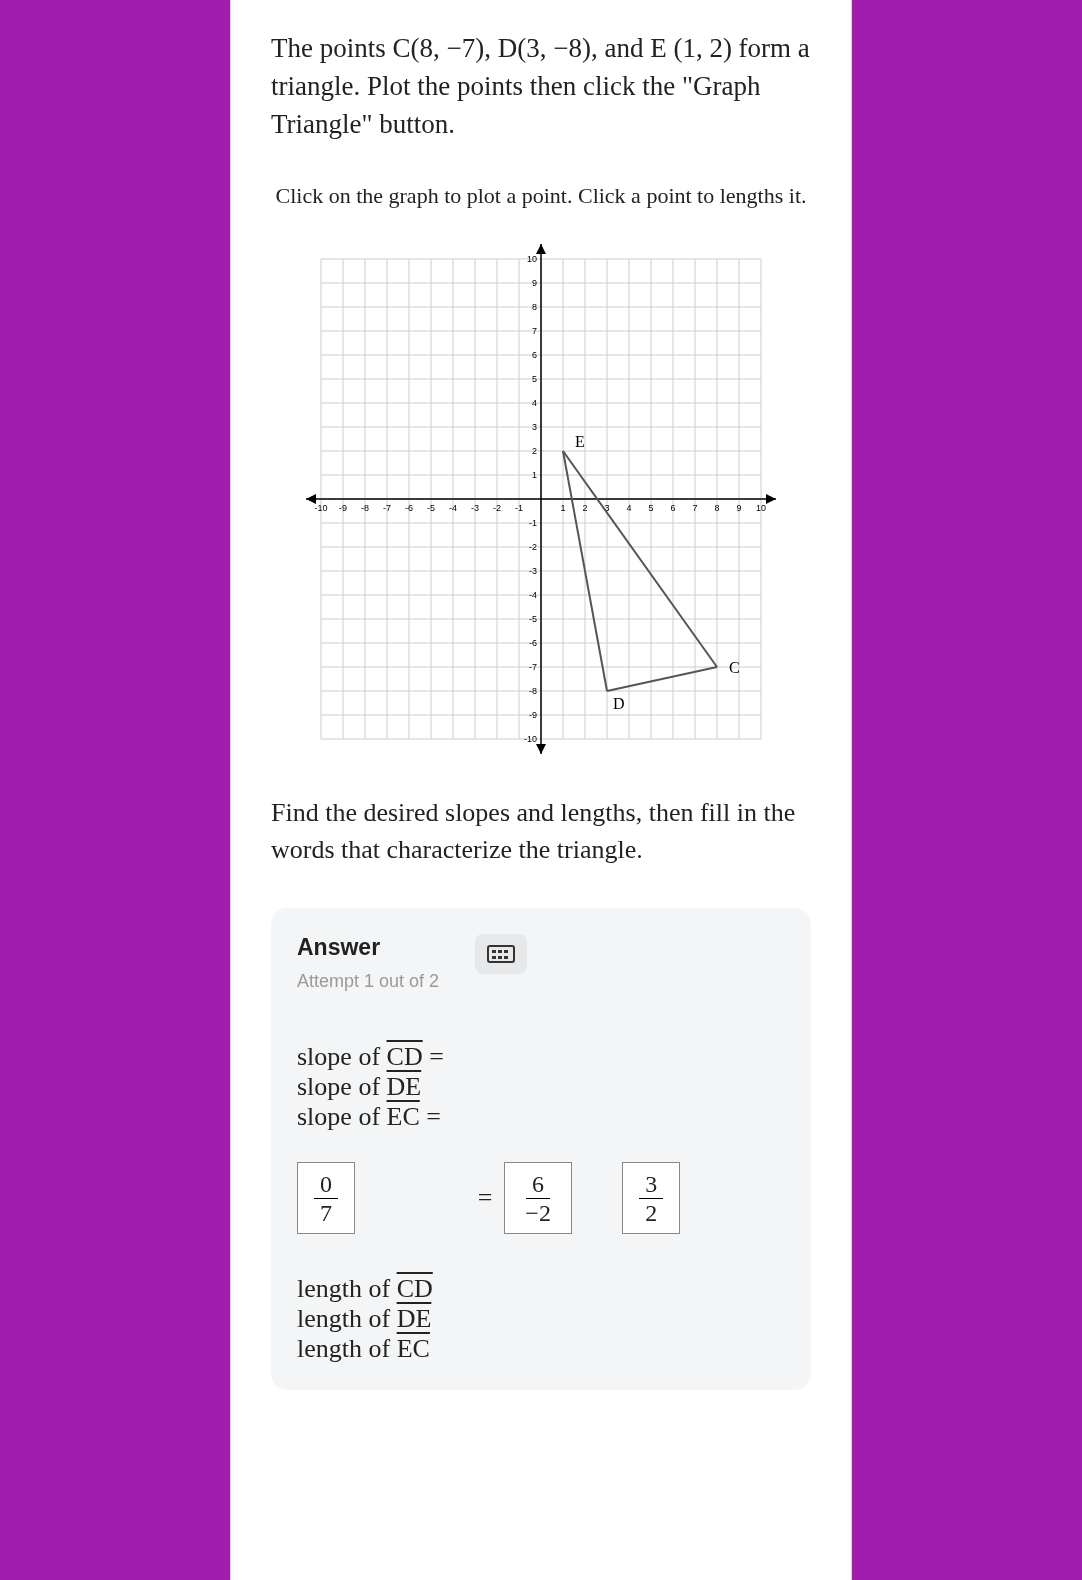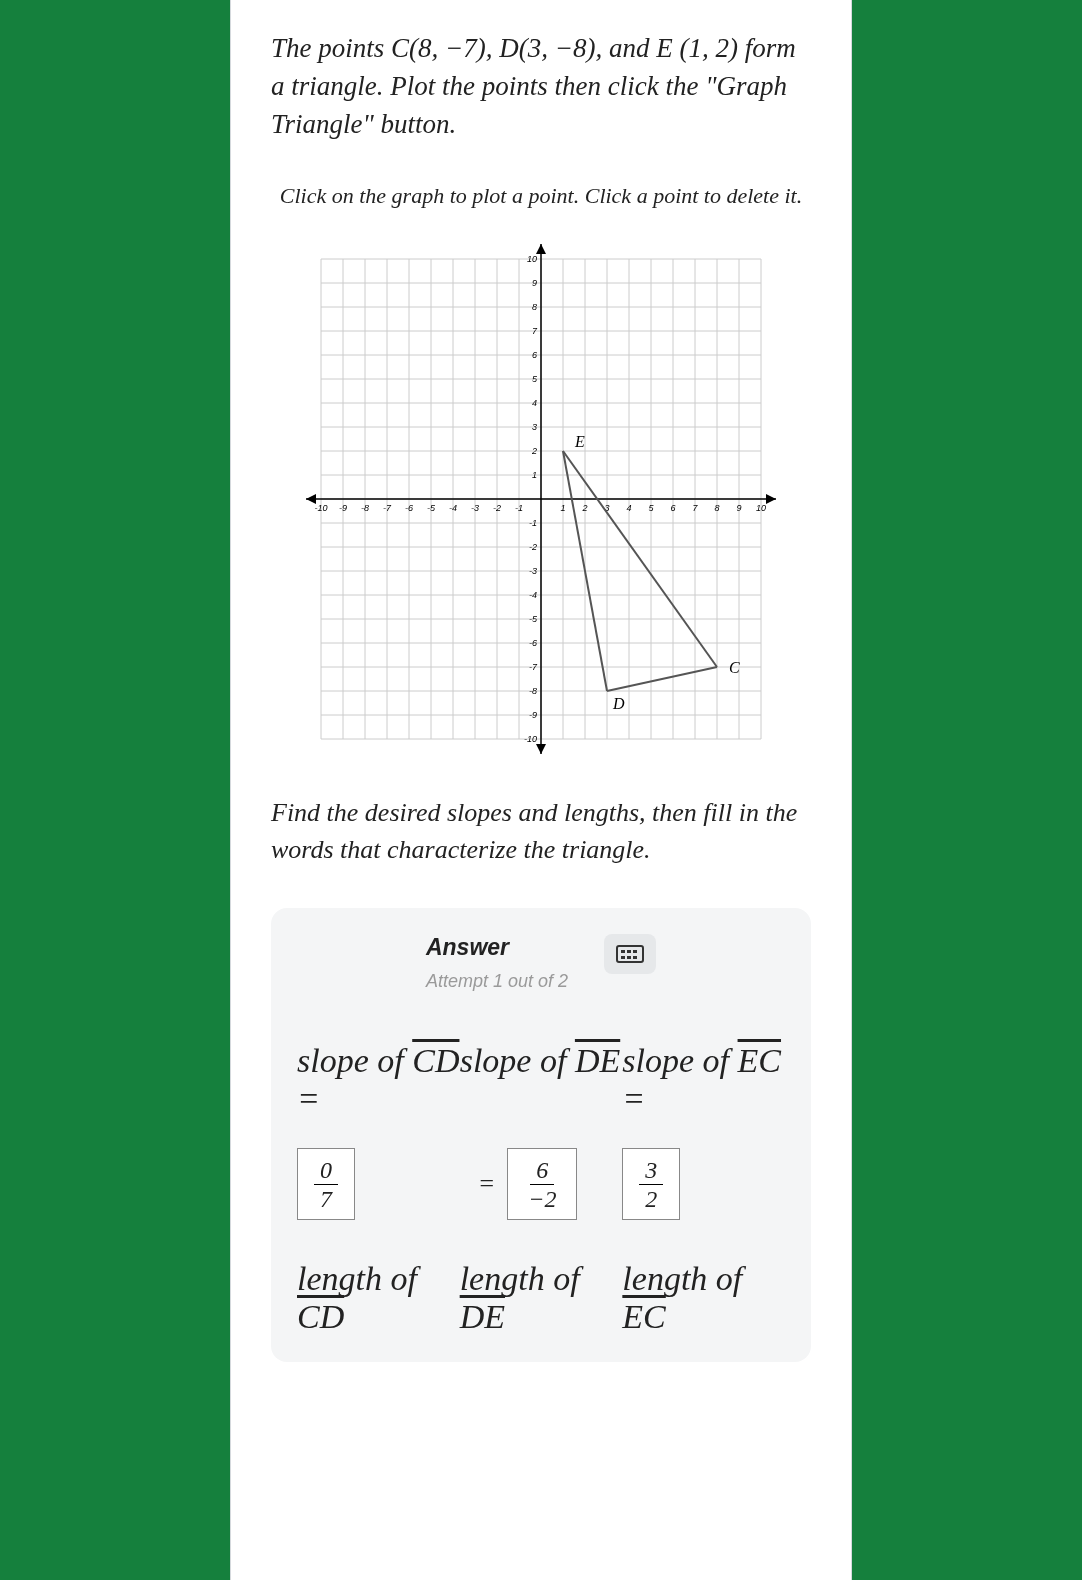--- a/index.html
+++ b/index.html
@@ -3,23 +3,22 @@
 <meta charset="utf-8">
 <style>
   * { box-sizing: border-box; margin: 0; padding: 0; }
   body {
     font-family: Georgia, 'Times New Roman', serif;
     background: #ebeef0;
     width: 1082px;
     margin: 0 auto;
   }
   .outer {
-    background: #15803d;
+    background: #a21caf;
     padding: 0 230px 0 230px;
-    font-style: italic;
   }
   .content {
     background: #fff;
     border-left: 1px solid #d5d9dd;
     border-right: 1px solid #d5d9dd;
     padding: 30px 40px 40px 40px;
     min-height: 1580px;
     position: relative;
   }
   .question-text {
@@ -46,21 +45,21 @@
     line-height: 1.4;
     color: #222;
     margin-top: 32px;
   }
   .answer-block {
     background: #f4f5f6;
     border-radius: 16px;
     padding: 26px 26px;
     margin-top: 40px;
   }
-  .ans-head { display: flex; align-items: flex-start; justify-content: center; gap: 36px; }
+  .ans-head { display: flex; align-items: flex-start; justify-content: flex-start; gap: 36px; }
   .ans-title {
     font-family: Arial, Helvetica, sans-serif;
     font-weight: 700;
     font-size: 23px;
     color: #222;
   }
   .attempt {
     font-family: Arial, Helvetica, sans-serif;
     font-size: 18px;
     color: #9a9a9a;
@@ -78,23 +77,24 @@
     position: relative;
   }
   .keypad-icon::before {
     content: ''; position: absolute; left: 3px; top: 3px; width: 4px; height: 3px;
     background: #333; box-shadow: 6px 0 #333, 12px 0 #333, 0 6px #333, 6px 6px #333, 12px 6px #333;
   }
   .slope-row, .length-row {
     display: flex;
     gap: 0;
     margin-top: 50px;
-    font-size: 34px;
+    font-size: 26px;
     color: #222;
     align-items: baseline;
+    flex-direction: column;
   }
   .slope-row .grp, .length-row .grp { flex: 1; }
   .overline { text-decoration: overline; }
   .inputs-row {
     display: flex;
     margin-top: 30px;
     font-size: 26px;
     color: #222;
     align-items: center;
   }
@@ -116,21 +116,21 @@
 </style>
 </head>
 <body>
 
 <div class="outer">
   <div class="content">
     <div class="question-text">
       The points C(8,&nbsp;−7), D(3,&nbsp;−8), and E (1,&nbsp;2) form a triangle. Plot the points then click the "Graph Triangle" button.
     </div>
 
-    <div class="instruction">Click on the graph to plot a point. Click a point to delete it.</div>
+    <div class="instruction">Click on the graph to plot a point. Click a point to lengths it.</div>
 
     <div class="chart-wrap">
       <svg class="chart" id="chart" width="500" height="520">
           <line x1="30" y1="500" x2="30" y2="20" class="grid-line"></line>
           <line x1="52" y1="500" x2="52" y2="20" class="grid-line"></line>
           <line x1="74" y1="500" x2="74" y2="20" class="grid-line"></line>
           <line x1="96" y1="500" x2="96" y2="20" class="grid-line"></line>
           <line x1="118" y1="500" x2="118" y2="20" class="grid-line"></line>
           <line x1="140" y1="500" x2="140" y2="20" class="grid-line"></line>
           <line x1="162" y1="500" x2="162" y2="20" class="grid-line"></line>

